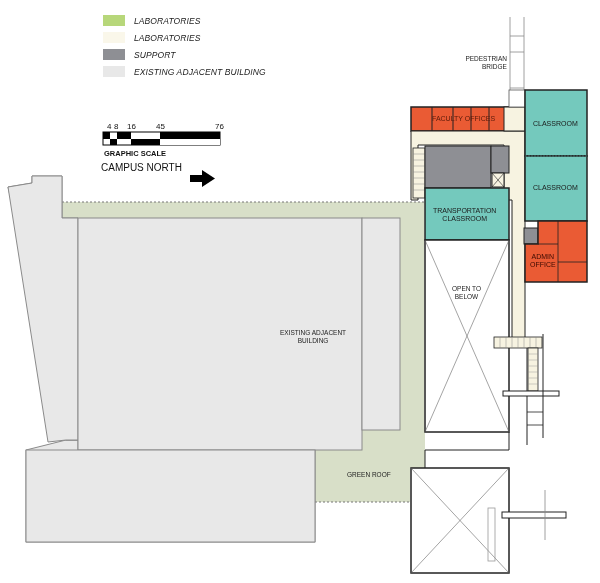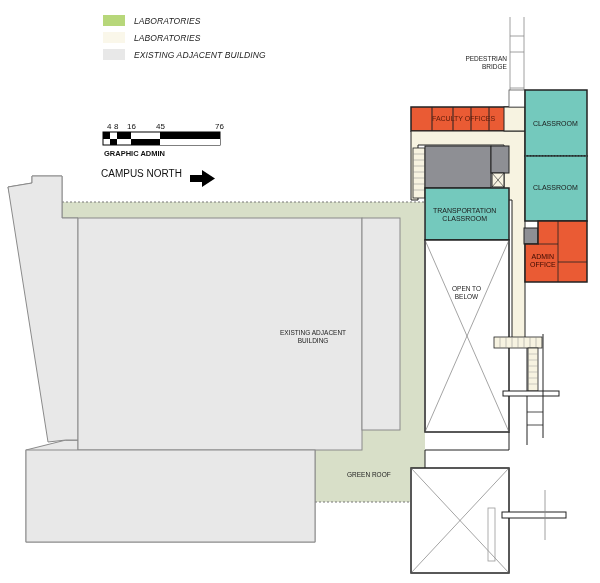--- a/index.html
+++ b/index.html
@@ -5,21 +5,21 @@
   html, body { margin: 0; padding: 0; background: #ffffff; }
   body { width: 600px; height: 583px; position: relative; overflow: hidden; font-family: "Liberation Sans", sans-serif; }
   svg { position: absolute; left: 0; top: 0; }
   .legend { position: absolute; left: 103px; top: 12px; font-style: italic; }
   .legend-item { display: flex; align-items: center; height: 17px; margin-bottom: 0px; }
   .swatch { width: 22px; height: 11px; margin-right: 9px; }
   .legend-label { font-size: 8.5px; color: #222; letter-spacing: 0.1px; }
   .scale-label-row { position: absolute; top: 122px; left: 103px; font-size: 8px; color: #111; width: 130px; height: 10px; }
   .scale-label-row span { position: absolute; top: 0; }
   .scale-title { position: absolute; top: 149px; left: 104px; font-size: 7.5px; color: #111; font-weight: bold; }
-  .north { position: absolute; top: 168px; left: 101px; display: flex; align-items: flex-start; }
+  .north { position: absolute; top: 162px; left: 101px; display: flex; align-items: flex-start; }
   .north-label { font-size: 10px; color: #111; margin-right: 5px; }
   .lbl { position: absolute; font-size: 6.5px; color: #222; text-align: center; line-height: 8px; white-space: nowrap; }
   .lbl-room { position: absolute; font-size: 7px; color: #1a1a1a; text-align: center; line-height: 8px; white-space: nowrap; }
 </style>
 </head>
 <body>
 
 <svg width="600" height="583" viewBox="0 0 600 583" xmlns="http://www.w3.org/2000/svg">
 
   <rect x="62" y="202" width="362" height="16" fill="#d8dfc8"></rect>
@@ -149,33 +149,37 @@
 <div class="legend">
   <div class="legend-item">
     <div class="swatch" style="background:#b7d77a"></div>
     <span class="legend-label">LABORATORIES</span>
   </div>
   <div class="legend-item">
     <div class="swatch" style="background:#faf7ea"></div>
     <span class="legend-label">LABORATORIES</span>
   </div>
   <div class="legend-item">
+    <div class="swatch" style="background:#8e8f94"></div>
+    <span class="legend-label">SUPPORT</span>
+  </div>
+  <div class="legend-item">
     <div class="swatch" style="background:#e8e8e8"></div>
     <span class="legend-label">EXISTING ADJACENT BUILDING</span>
   </div>
 </div>
 
 <div class="scale-label-row">
   <span style="left:4px">4</span>
   <span style="left:11px">8</span>
   <span style="left:24px">16</span>
   <span style="left:53px">45</span>
   <span style="left:112px">76</span>
 </div>
-<div class="scale-title">GRAPHIC ADMIN</div>
+<div class="scale-title">GRAPHIC SCALE</div>
 
 <div class="north">
   <span class="north-label">CAMPUS NORTH</span>
 </div>
 
 <div class="lbl" style="left:464px; top:55px; text-align:right;">
   <div>PEDESTRIAN</div>
   <div style="padding-left:18px">BRIDGE</div>
 </div>
 <div class="lbl-room" style="left:432px; top:115px; color:#5a1a0a;">FACULTY OFFICES</div>

